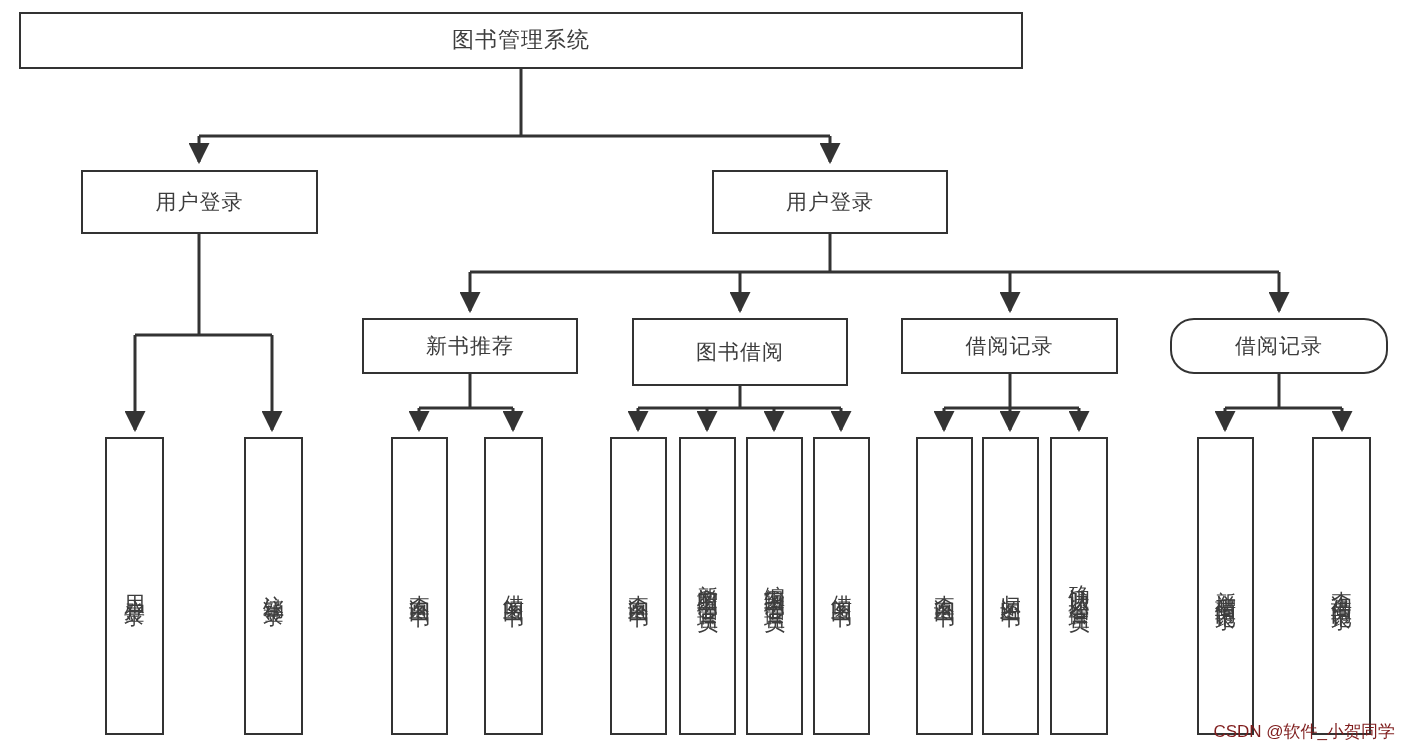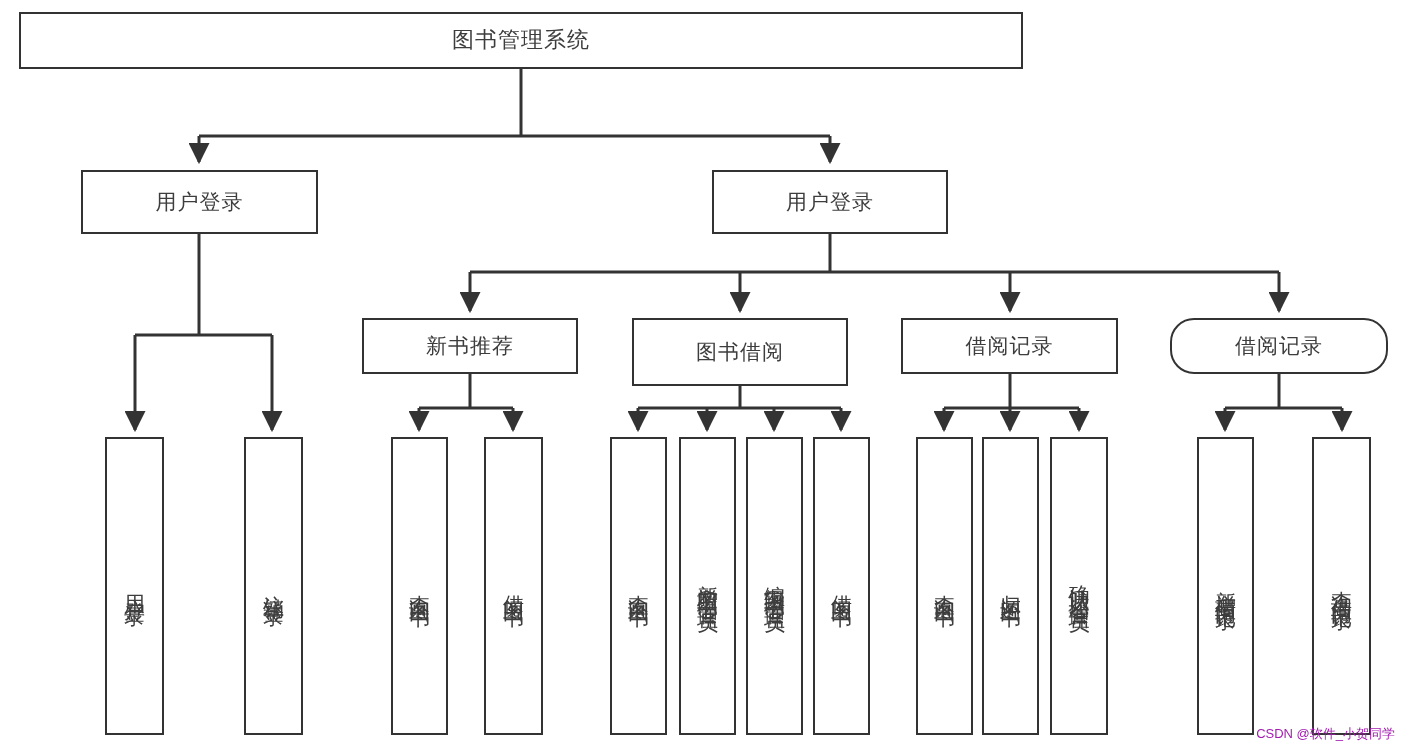--- a/index.html
+++ b/index.html
@@ -56,22 +56,22 @@
     display: block;
   }
   .node.v .lbl {
     writing-mode: vertical-rl;
     text-orientation: upright;
   }
   #watermark {
     position: absolute;
     right: 10px;
     bottom: 4px;
-    font-size: 13px;
-    color: #a21caf;
+    font-size: 17px;
+    color: #7f1d1d;
     font-family: "Liberation Sans", "DejaVu Sans", sans-serif;
     white-space: nowrap;
     user-select: none;
   }
 </style>
 </head>
 <body>
 
 <div id="canvas">
 

